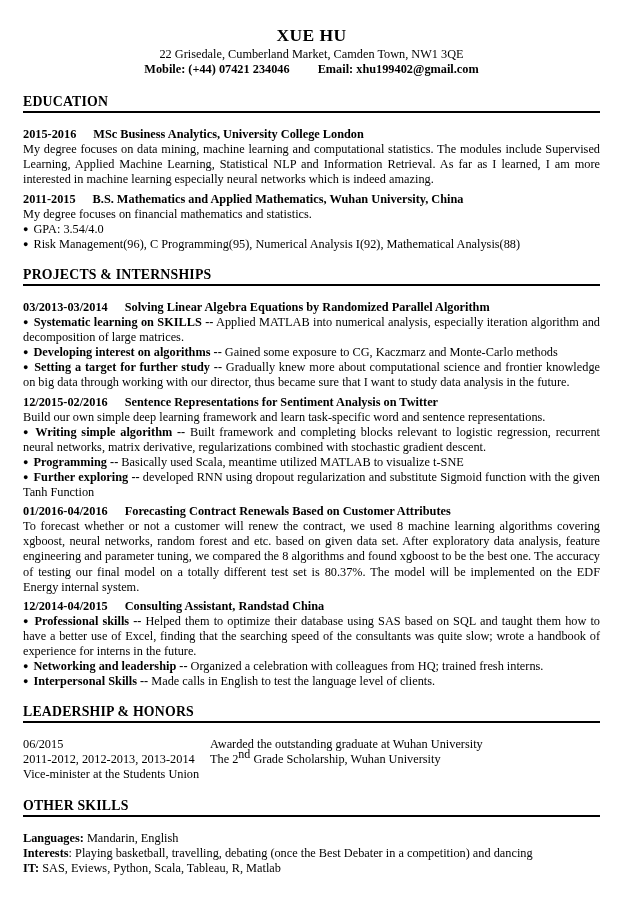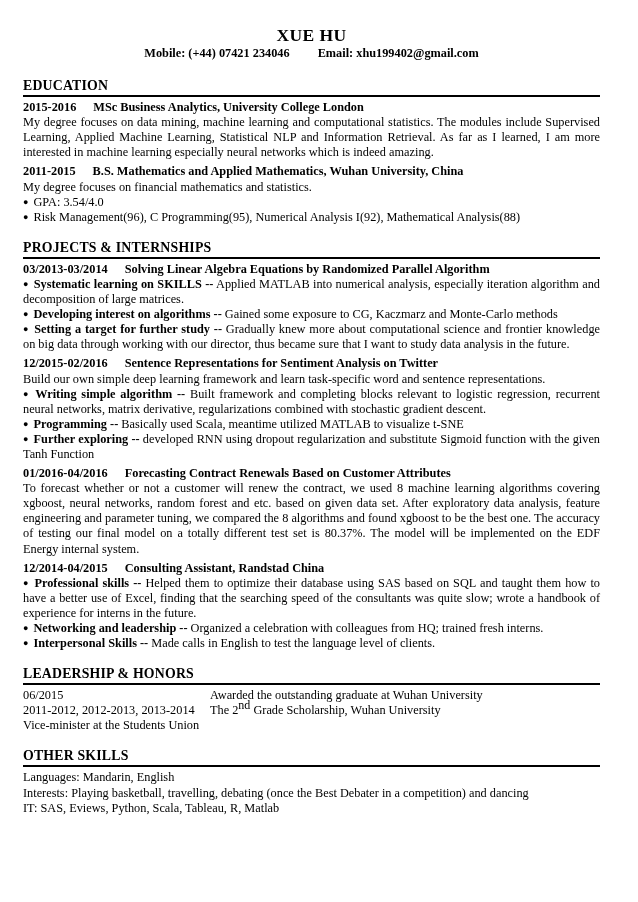--- a/index.html
+++ b/index.html
@@ -17,44 +17,45 @@
   .name { font-size: 17.5px; line-height: 21px; font-weight: bold; letter-spacing: .4px; }
   .addr { margin-top: 1px; }
   .contact { font-weight: bold; }
   .contact .email-part { margin-left: 28px; }
 
   
   section { margin-top: 14px; }
   section.first { margin-top: 16px; }
   .sec-heading {
     font-size: 13.8px; line-height: 17px; font-weight: bold; letter-spacing: .2px;
-    border-bottom: 2px solid #000; padding-bottom: 1px; margin-bottom: 3px;
+    border-bottom: 2px solid #000; padding-bottom: 1px; margin-bottom: 14px;
   }
   .entry + .entry { margin-top: 4px; }
   .ehead { font-weight: bold; }
   .ehead .date { margin-right: 17px; }
   p.just { text-align: justify; }
   p.bullet::before { content: "\25CF"; font-size: 9px; margin-right: 5px; vertical-align: 1px; }
   .lead { font-weight: bold; }
 
   
   .lh-row { display: flex; }
   .lh-date { flex: 0 0 187px; }
   sup { font-size: 12px; line-height: 0; vertical-align: super; }
 
   
-  .skill-label { font-weight: normal; }
+  .skill-label { font-weight: bold; }
 </style>
 </head>
 <body>
 
 <div class="page">
 
   <header class="head">
     <div class="name">XUE HU</div>
+    <div class="addr">22 Grisedale, Cumberland Market, Camden Town, NW1 3QE</div>
     <div class="contact">
       <span>Mobile: (+44) 07421 234046</span><span class="email-part">Email: xhu199402@gmail.com</span>
     </div>
   </header>
 
   <section class="first">
     <h2 class="sec-heading">EDUCATION</h2>
 
     <div class="entry">
       <p class="ehead"><span class="date">2015-2016</span><span>MSc Business Analytics, University College London</span></p>

